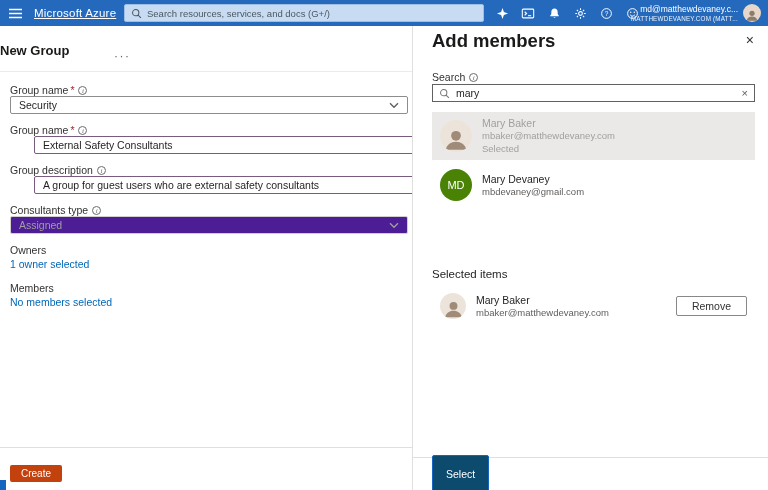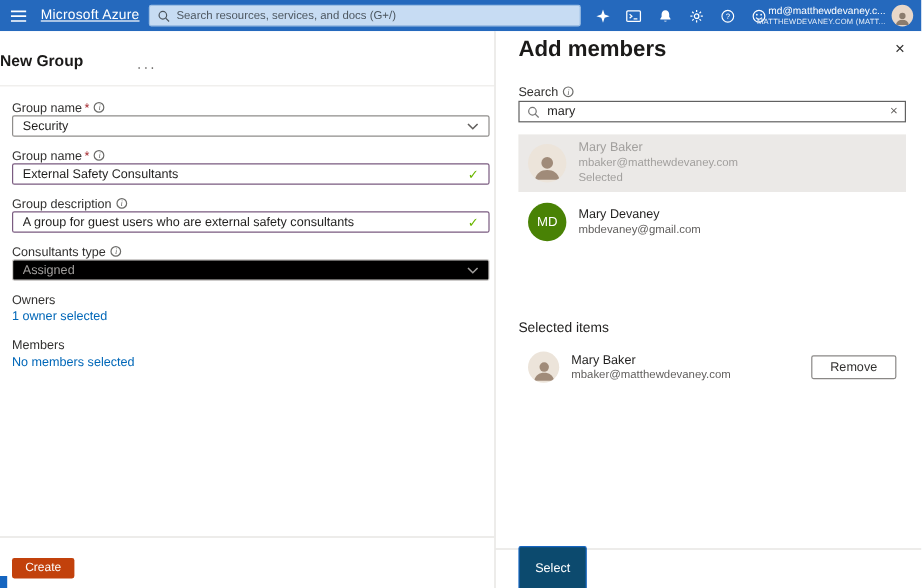--- a/index.html
+++ b/index.html
@@ -34,23 +34,23 @@
   .more { position:absolute; top:23px; left:114px; font-size:12px; color:#605e5c; letter-spacing:1.5px; cursor:pointer; }
   .hdiv { position:absolute; top:45px; left:0; width:412px; border-top:1px solid #edebe9; }
   .flabel { position:absolute; left:10px; font-size:10.5px; color:#323130; }
   .req { color:#a4262c; margin-left:2px; }
   .info { display:inline-block; width:9px; height:9px; border:1px solid #6b6b69; border-radius:50%; font-size:7px;
     line-height:8px; text-align:center; color:#6b6b69; margin-left:4px; vertical-align:1px; font-style:italic;
     font-family:"Liberation Serif", serif; }
   .finput { position:absolute; left:10px; width:398px; height:18px; border:1px solid #8f8d8b; border-radius:2px;
     background:#fff; display:flex; align-items:center; padding:0 8px; font-size:10.5px; color:#201f1e; cursor:text; }
   .finput .txt { flex:1; white-space:nowrap; overflow:hidden; }
-  .finput.valid { border-color:#7a5b80; }
+  .finput.valid { border-color:#7a5b80;margin-left:24px; }
   .finput.select { cursor:pointer; }
-  .finput.disabled { background:#000000; color:#a19f9d; border-color:#d2d0ce; cursor:default; }
+  .finput.disabled { background:#4c1d95; color:#a19f9d; border-color:#d2d0ce; cursor:default; }
   .check { color:#6bb700; font-size:11px; margin-left:6px; }
   .blink { position:absolute; left:10px; font-size:10.5px; color:#0067b8; cursor:pointer; }
   .leftfoot { position:absolute; left:0; top:421px; width:412px; bottom:0; border-top:1px solid #e1dfdd; }
   .create-btn { position:absolute; left:10px; top:17px; width:52px; height:17px; background:#c2410c; color:#fdfdfd;
     border:none; border-radius:2px; font-size:10px; font-family:"Liberation Sans",sans-serif; }
   
   .panel { position:absolute; top:26px; left:412px; right:0; bottom:0; background:#fff; border-left:1px solid #e1dfdd; }
   .panel-title { position:absolute; top:4px; left:19px; font-size:18.5px; font-weight:700; color:#1b1a19; }
   .close-x { position:absolute; top:7px; right:14px; font-size:14px; color:#323130; cursor:pointer; line-height:1; }
   .slabel { position:absolute; top:45px; left:19px; font-size:10.5px; color:#323130; }

